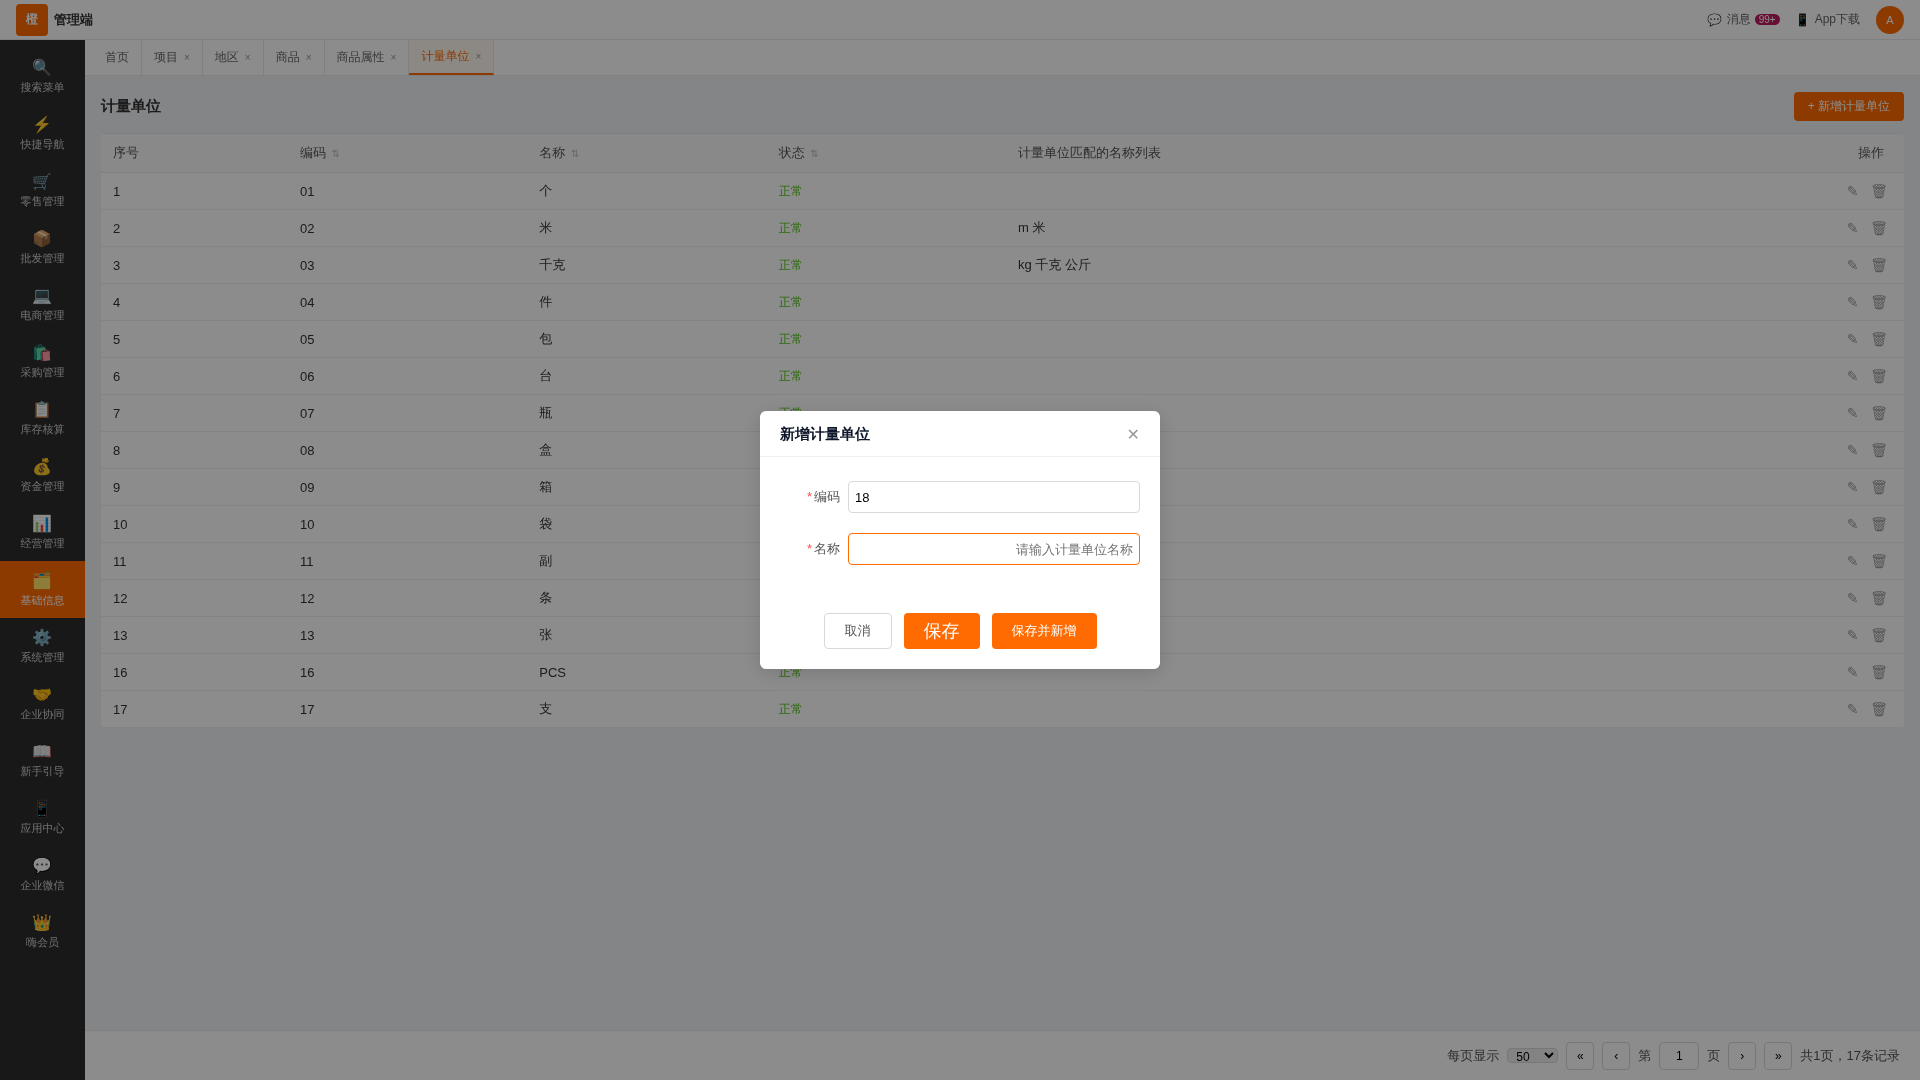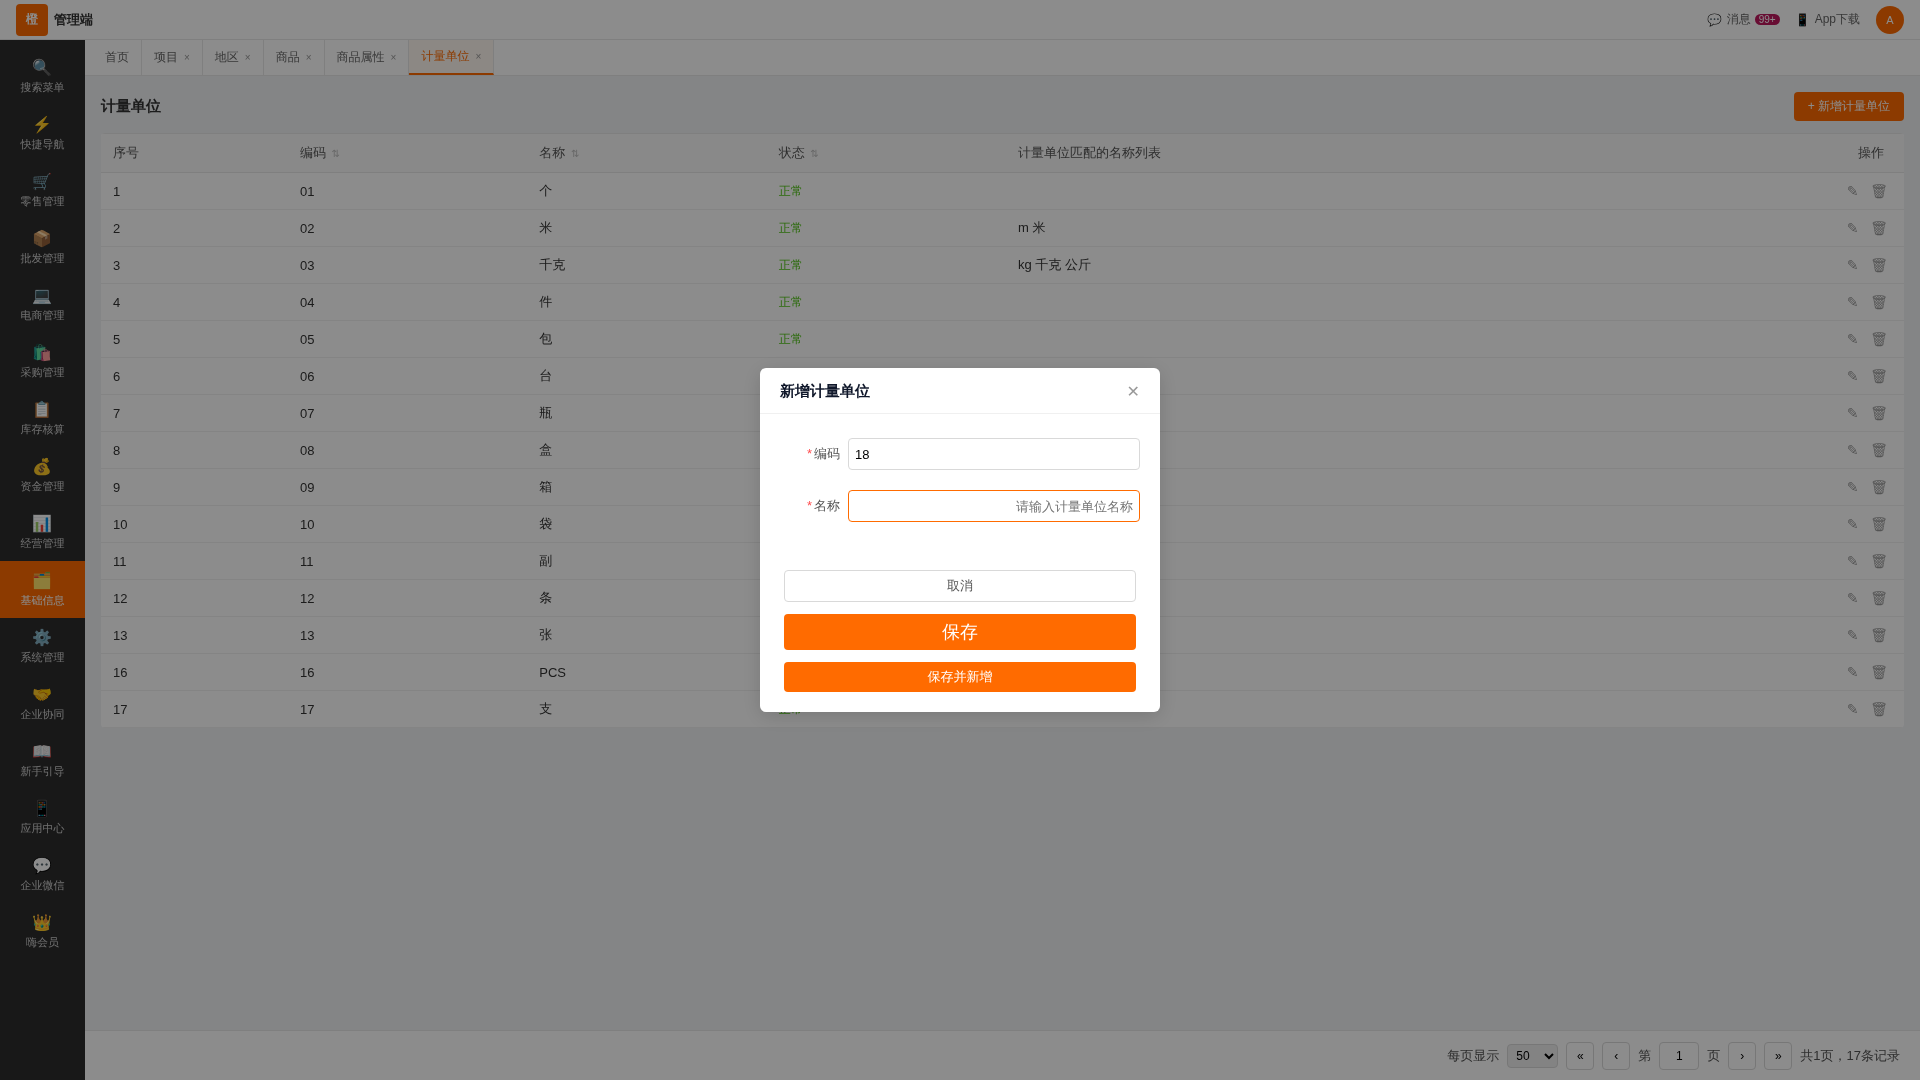--- a/index.html
+++ b/index.html
@@ -47,35 +47,35 @@
     table { width: 100%; border-collapse: collapse; font-size: 13px; }
     th { background: #fafafa; border-bottom: 1px solid #e8e8e8; border-top: 1px solid #e8e8e8; padding: 10px 12px; text-align: left; color: #555; font-weight: 500; white-space: nowrap; }
     td { border-bottom: 1px solid #f0f0f0; padding: 8px 12px; color: #333; }
     .status-normal { color: #52c41a; font-size: 12px; }
     .action-btn { background: none; border: none; cursor: pointer; color: #999; font-size: 14px; padding: 2px 4px; }
 
     
     .pagination-bar { height: 50px; background: #fff; border-top: 1px solid #e8e8e8; display: flex; align-items: center; justify-content: flex-end; padding: 0 20px; gap: 8px; font-size: 13px; color: #555; flex-shrink: 0; }
     .page-btn { width: 28px; height: 28px; border: 1px solid #d9d9d9; background: white; border-radius: 4px; cursor: pointer; display: flex; align-items: center; justify-content: center; font-size: 12px; }
     .page-input { width: 40px; height: 28px; border: 1px solid #d9d9d9; border-radius: 4px; text-align: center; font-size: 12px; }
-    .page-select { height: 24px; border: 1px solid #d9d9d9; border-radius: 4px; font-size: 12px; padding: 0 4px; }
+    .page-select { height: 15px; border: 1px solid #d9d9d9; border-radius: 4px; font-size: 12px; padding: 0 4px; }
 
     
     .modal-overlay { position: fixed; top: 0; left: 0; width: 1920px; height: 1080px; background: rgba(0,0,0,0.45); z-index: 1000; display: flex; align-items: center; justify-content: center; }
     .modal { background: white; border-radius: 6px; width: 400px; padding: 0; box-shadow: 0 4px 20px rgba(0,0,0,0.15); }
     .modal-header { display: flex; justify-content: space-between; align-items: center; padding: 14px 20px 12px; border-bottom: 1px solid #f0f0f0; }
     .modal-title { font-size: 15px; font-weight: 600; color: #0f172a; }
     .modal-close { cursor: pointer; color: #999; font-size: 16px; line-height: 1; }
     .modal-body { padding: 24px 20px 16px; }
     .form-row { display: flex; align-items: center; margin-bottom: 20px; }
     .form-label { width: 60px; text-align: right; color: #555; font-size: 13px; flex-shrink: 0; margin-right: 8px; }
     .form-label-required::before { content: '*'; color: #ff4d4f; margin-right: 2px; }
     .form-input { flex: 1; height: 32px; border: 1px solid #d9d9d9; border-radius: 4px; padding: 0 6px; font-size: 13px; outline: none; }
     .form-input.highlighted { border-color: #ff6b00; text-align: right; }
-    .modal-footer { display: flex; justify-content: center; gap: 12px; padding: 12px 24px 20px; flex-direction: column; }
+    .modal-footer { display: flex; justify-content: center; gap: 12px; padding: 12px 24px 20px; }
     .btn-cancel { padding: 6px 20px; border: 1px solid #d9d9d9; background: white; border-radius: 4px; cursor: pointer; font-size: 13px; color: #555; }
     .btn-save { padding: 6px 20px; border: none; background: #ff6b00; color: white; border-radius: 4px; cursor: pointer; font-size: 18px; }
     .btn-save-new { padding: 6px 20px; border: none; background: #ff6b00; color: white; border-radius: 4px; cursor: pointer; font-size: 13px; }
 
     .sort-icon { color: #bbb; font-size: 10px; margin-left: 2px; }
   </style>
 </head>
 <body>
 
 <div class="app-wrapper">

